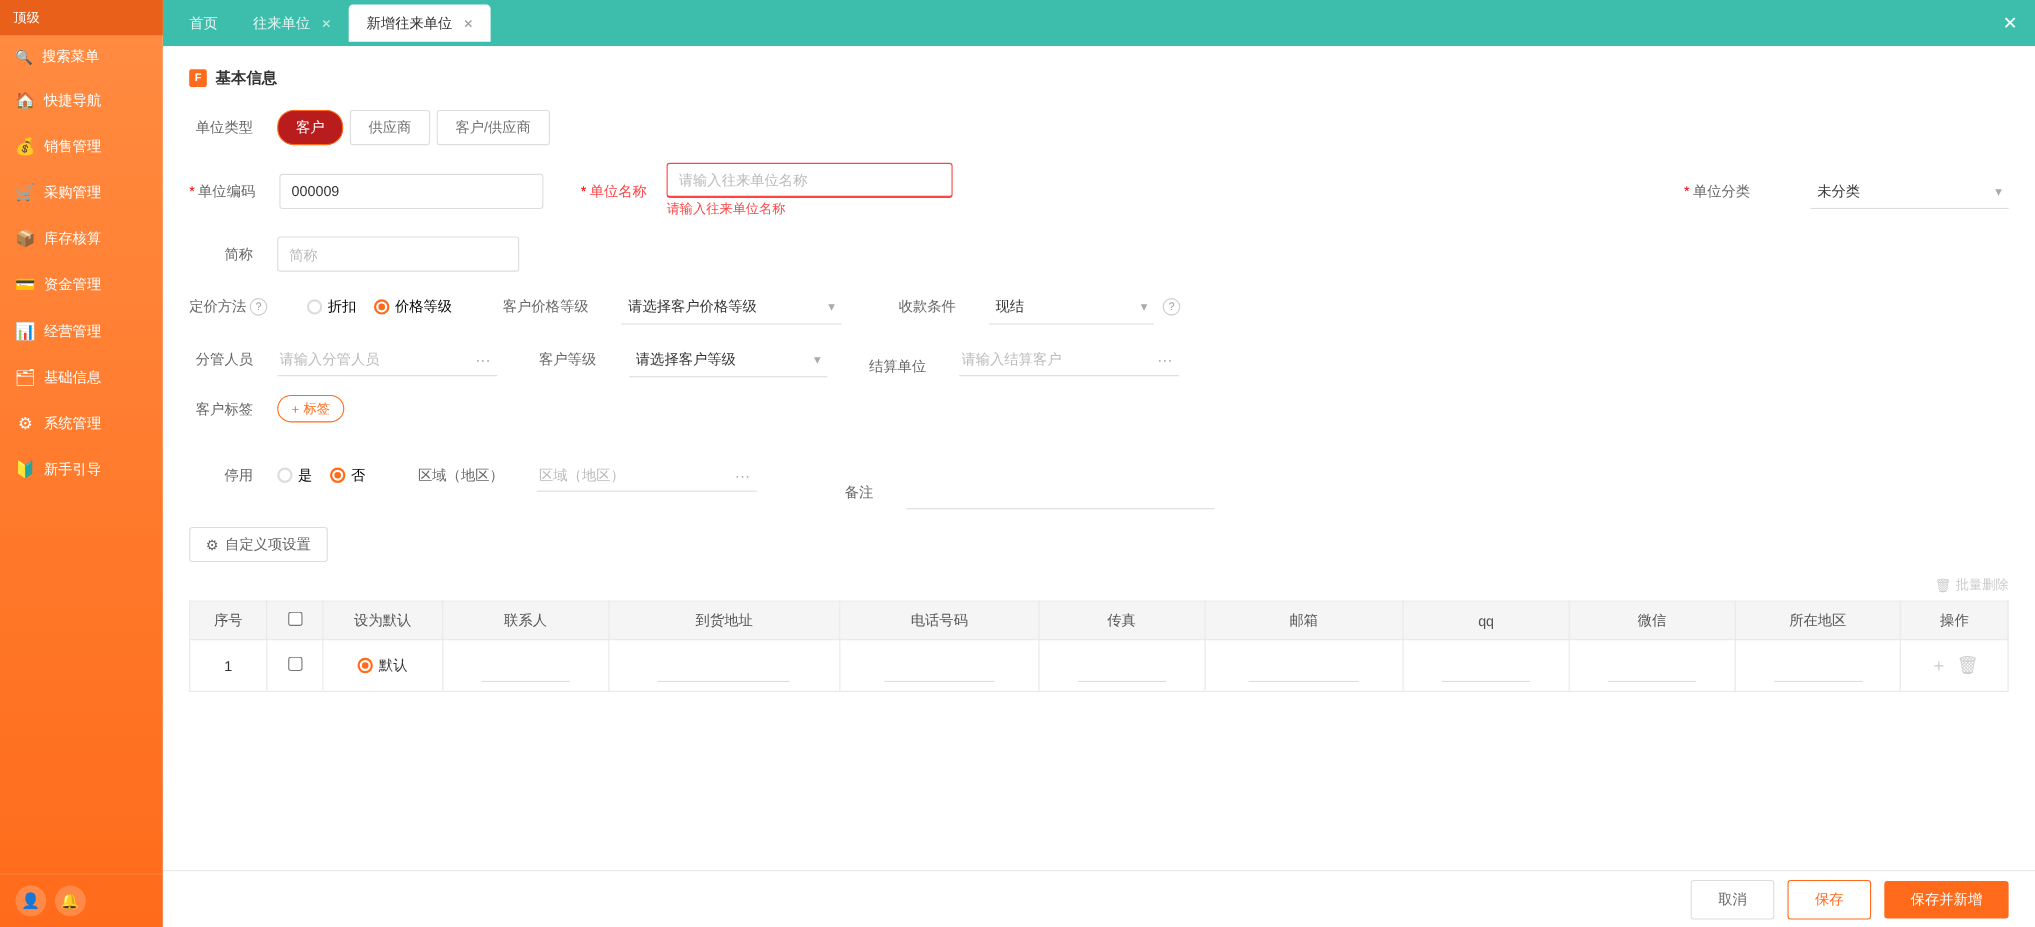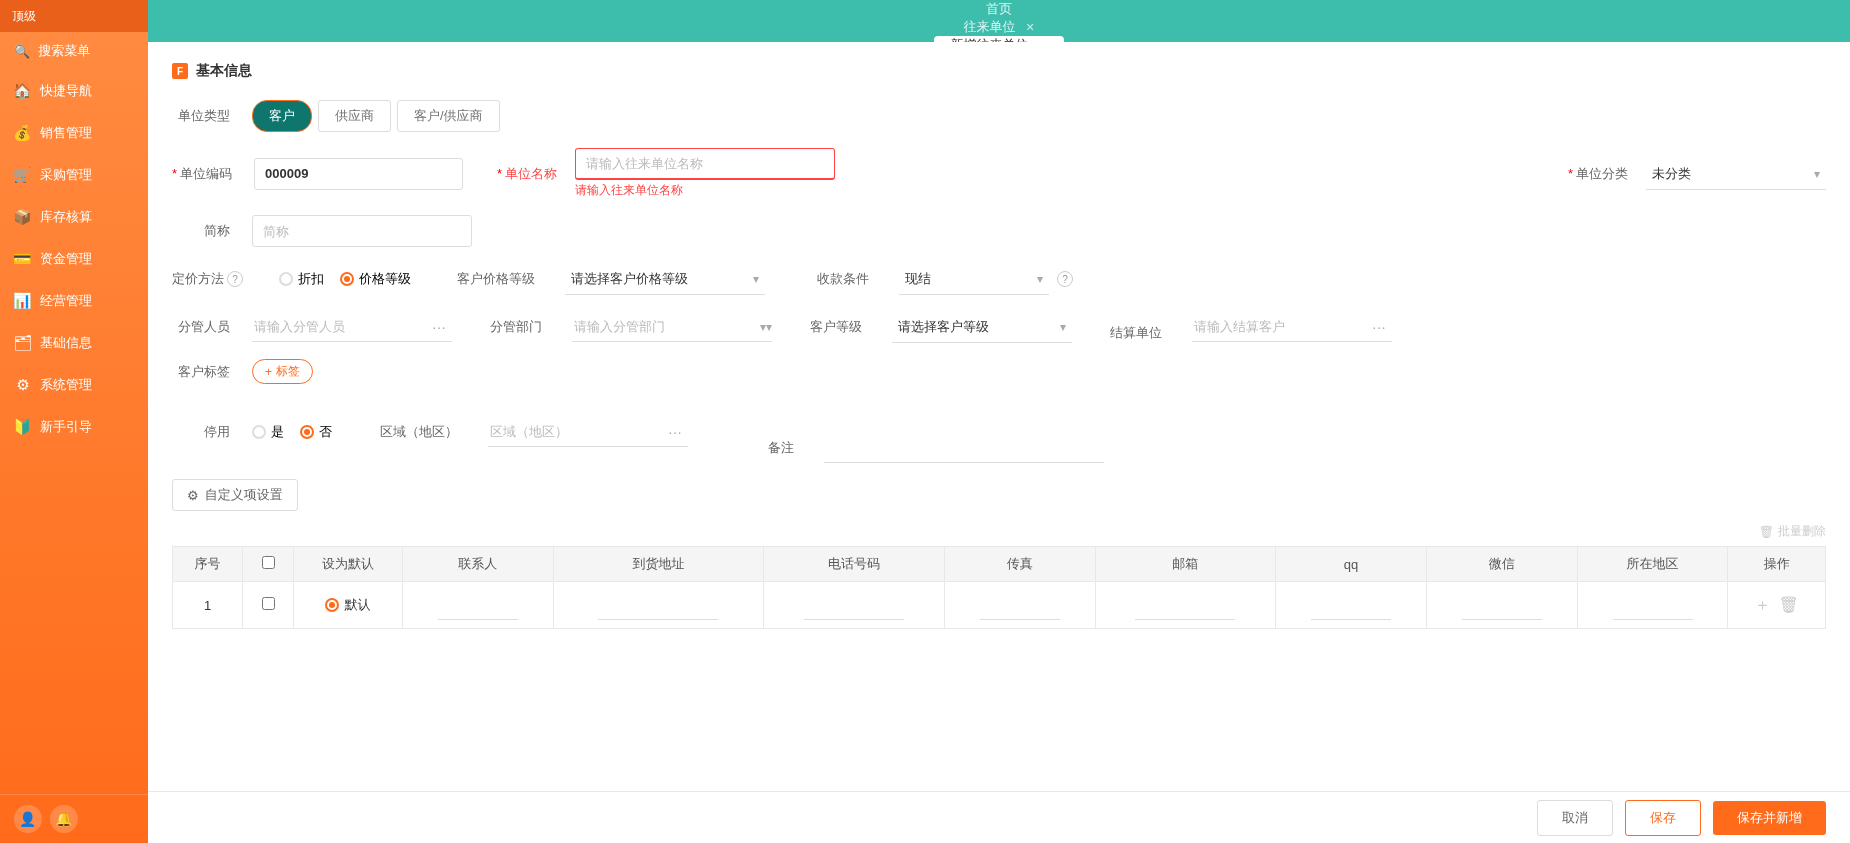--- a/index.html
+++ b/index.html
@@ -79,21 +79,20 @@
     }
 
     
     .tab-bar {
       background: #3dbdac;
       display: flex;
       align-items: center;
       height: 42px;
       padding: 0 8px;
       flex-shrink: 0;
-      flex-direction: column;
     }
     .tab {
       display: flex;
       align-items: center;
       padding: 0 16px;
       height: 34px;
       cursor: pointer;
       color: rgba(255,255,255,0.85);
       font-size: 13px;
       border-radius: 4px 4px 0 0;
@@ -223,21 +222,21 @@
       padding: 6px 16px;
       border: 1px solid #ddd;
       border-radius: 3px;
       font-size: 13px;
       cursor: pointer;
       background: white;
       color: #737373;
       height: 32px;
     }
     .unit-type-btn.active {
-      background: #0f766e;
+      background: #b91c1c;
       border-color: #ff6b1a;
       color: white;
       border-radius: 15px;
     }
 
     
     .radio-group {
       display: flex;
       align-items: center;
       gap: 16px;
@@ -514,36 +513,36 @@
       <span class="form-label">单位类型</span>
       <div class="unit-type-group">
         <button class="unit-type-btn active">客户</button>
         <button class="unit-type-btn">供应商</button>
         <button class="unit-type-btn">客户/供应商</button>
       </div>
     </div>
 
     <div class="form-row">
       <span class="form-label required">单位编码</span>
-      <input type="text" class="form-input" style="width: 209px; font-weight: bold;" value="000009">
+      <input type="text" class="form-input" style="width: 240px;" value="000009">
 
       <div class="form-divider" style="gap:8px; display:flex; align-items:flex-start; flex-direction:column;">
         <div style="display:flex; align-items:center; gap:8px;">
           <span class="form-label required" style="color:#f44; white-space:nowrap; padding-right:10px;">单位名称</span>
           <div class="form-field">
             <input type="text" class="form-input error" style="width: 260px;" placeholder="请输入往来单位名称">
             <span class="error-msg">请输入往来单位名称</span>
           </div>
         </div>
       </div>
 
       <div style="display:flex; align-items:center; gap:8px; margin-left: 32px;">
         <span class="form-label required" style="white-space:nowrap; padding-right:10px;">单位分类</span>
         <div class="select-wrapper">
-          <select class="form-select" style="width:180px;">
+          <select class="form-select" style="width:180px;margin-left:37px;">
             <option>未分类</option>
           </select>
         </div>
       </div>
     </div>
 
     <div class="form-row">
       <span class="form-label">简称</span>
       <input type="text" class="form-input" style="width: 220px;" placeholder="简称">
     </div>
@@ -584,29 +583,20 @@
       </div>
     </div>
 
     <div class="form-row" style="gap:0;">
       <span class="form-label">分管人员</span>
       <div class="input-with-dots" style="width:200px;">
         <input type="text" class="underline-input" style="width: 100%;" placeholder="请输入分管人员">
         <span class="dots-btn">···</span>
       </div>
 
-      <div style="display:flex; align-items:center; gap:8px; margin-left:32px;">
-        <span class="form-label">分管部门</span>
-        <div style="display:flex; align-items:center; position:relative; width:200px;">
-          <input type="text" class="underline-input" style="width: 100%;" placeholder="请输入分管部门">
-          <div class="select-wrapper" style="position:absolute; right:0; pointer-events:none;">
-            <span style="color:#aaa; font-size:12px;">▾</span>
-          </div>
-        </div>
-      </div>
 
       <div style="display:flex; align-items:center; gap:8px; margin-left:32px;">
         <span class="form-label">客户等级</span>
         <div class="select-wrapper">
           <select class="form-select" style="width:180px;">
             <option value="">请选择客户等级</option>
           </select>
         </div>
       </div>
 

